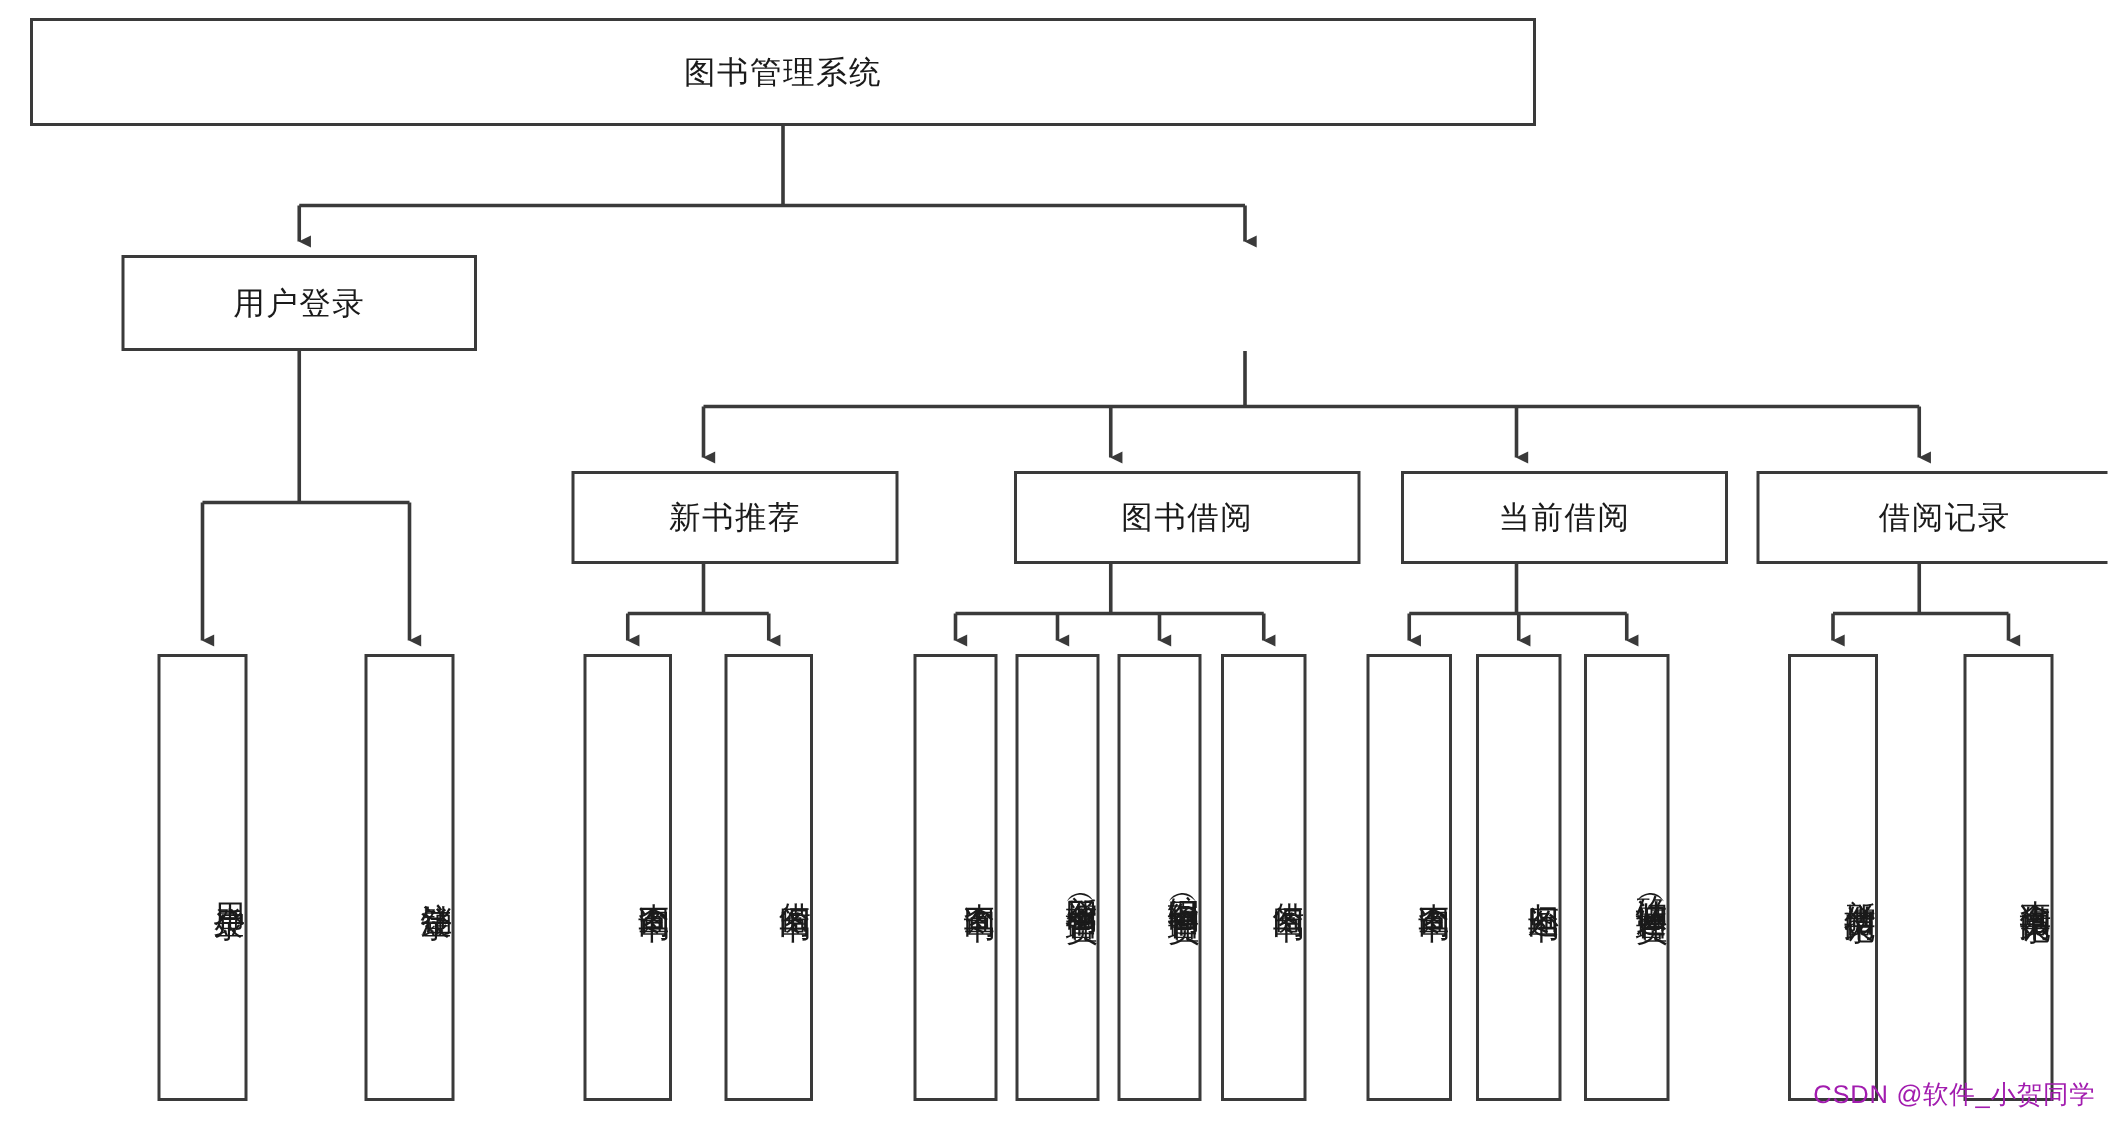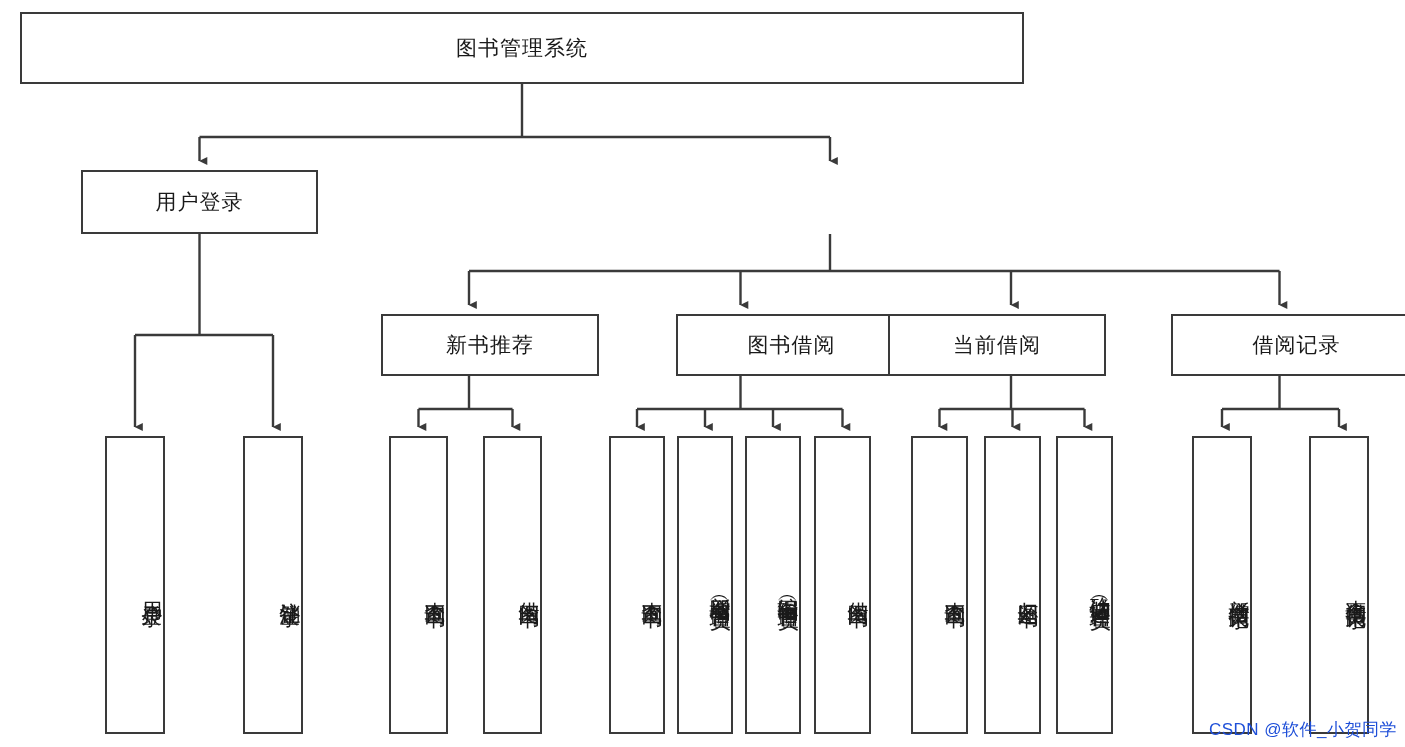--- a/index.html
+++ b/index.html
@@ -8,21 +8,21 @@
   #diagram-root{position:relative;width:1405px;height:747px;background:#fff;}
   svg.lines{position:absolute;left:0;top:0;width:1405px;height:747px;}
   .node{position:absolute;box-sizing:border-box;background:#ffffff;
         border:2.5px solid #3a3a3a;display:flex;align-items:center;
         justify-content:center;color:#1a1a1a;}
   .node.h{font-size:21px;letter-spacing:1px;}
   .node.v{writing-mode:vertical-rl;text-orientation:upright;
           font-size:21px;letter-spacing:2px;padding-top:8px;
           align-items:flex-start;justify-content:center;line-height:1.05;}
   .watermark{position:absolute;right:8px;bottom:6px;font-size:17px;
-             color:#1d4ed8;letter-spacing:0.5px;white-space:nowrap;}
+             color:#a21caf;letter-spacing:0.5px;white-space:nowrap;}
 </style>
 </head>
 <body>
 
 <div id="diagram-root">
 
   <svg class="lines" viewBox="0 0 1405 747" xmlns="http://www.w3.org/2000/svg">
     <defs>
       <marker id="arrowhead" markerWidth="9" markerHeight="9" refX="4.2" refY="8.2" orient="auto" markerUnits="userSpaceOnUse">
         <path d="M0.2,0.4 L8.2,0.4 L4.2,8.6 Z" fill="#3a3a3a"></path>
@@ -63,21 +63,21 @@
         <path d="M1222,409 L1222,427" marker-end="url(#arrowhead)"></path>
         <path d="M1339,409 L1339,427" marker-end="url(#arrowhead)"></path>
       </g>
   </svg>
 
   <div class="node h" style="left: 20px; top: 12px; width: 1004px; height: 72px;">图书管理系统</div>
   <div class="node h" style="left: 81px; top: 170px; width: 237px; height: 64px;">用户登录</div>
 
   <div class="node h" style="left: 381px; top: 314px; width: 218px; height: 62px;">新书推荐</div>
   <div class="node h" style="left: 632px; top: 314px; width: 231px; height: 62px; margin-left: 44px;">图书借阅</div>
-  <div class="node h" style="left: 888px; top: 314px; width: 218px; height: 62px; text-align: right;">当前借阅</div>
+  <div class="node h" style="left: 934px; top: 314px; width: 218px; height: 62px; text-align: right;">当前借阅</div>
   <div class="node h" style="left: 1171px; top: 314px; width: 251px; height: 62px;">借阅记录</div>
 
   <div class="node v" style="left: 105px; top: 436px; width: 60px; height: 298px;">用户登录</div>
   <div class="node v" style="left: 243px; top: 436px; width: 60px; height: 298px;">注销登录</div>
   <div class="node v" style="left: 389px; top: 436px; width: 59px; height: 298px;">查询图书</div>
   <div class="node v" style="left: 483px; top: 436px; width: 59px; height: 298px;">借阅图书</div>
   <div class="node v" style="left: 609px; top: 436px; width: 56px; height: 298px;">查询图书</div>
   <div class="node v" style="left: 677px; top: 436px; width: 56px; height: 298px;">新增图书（管理员）</div>
   <div class="node v" style="left: 745px; top: 436px; width: 56px; height: 298px;">编辑图书（管理员）</div>
   <div class="node v" style="left: 814px; top: 436px; width: 57px; height: 298px;">借阅图书</div>

